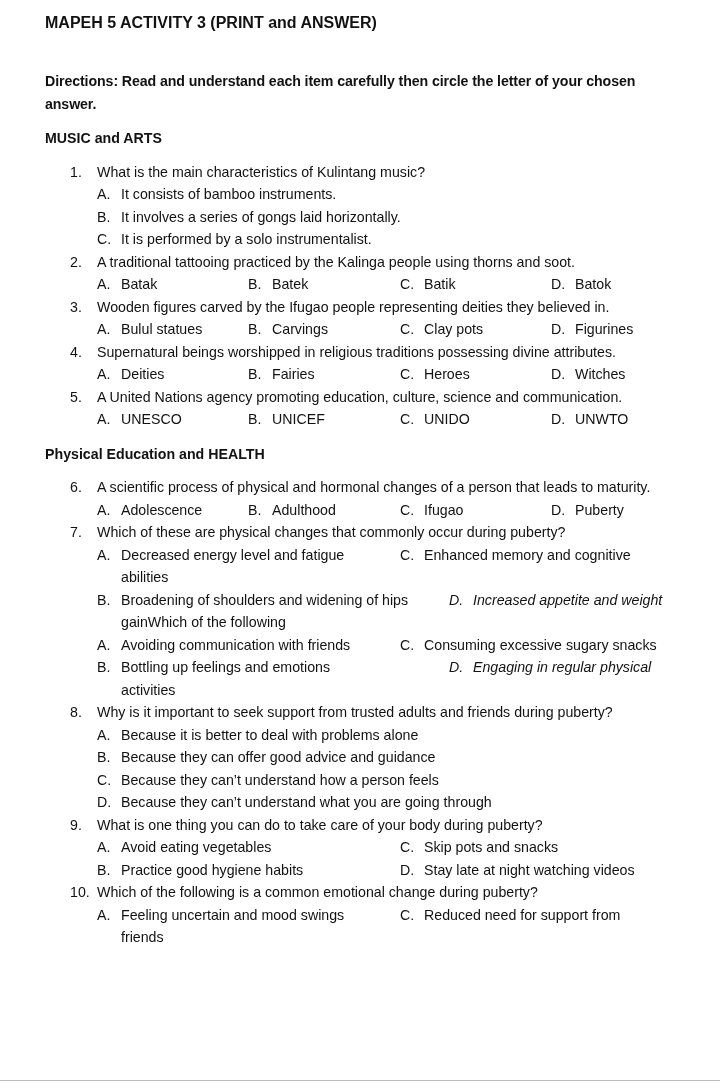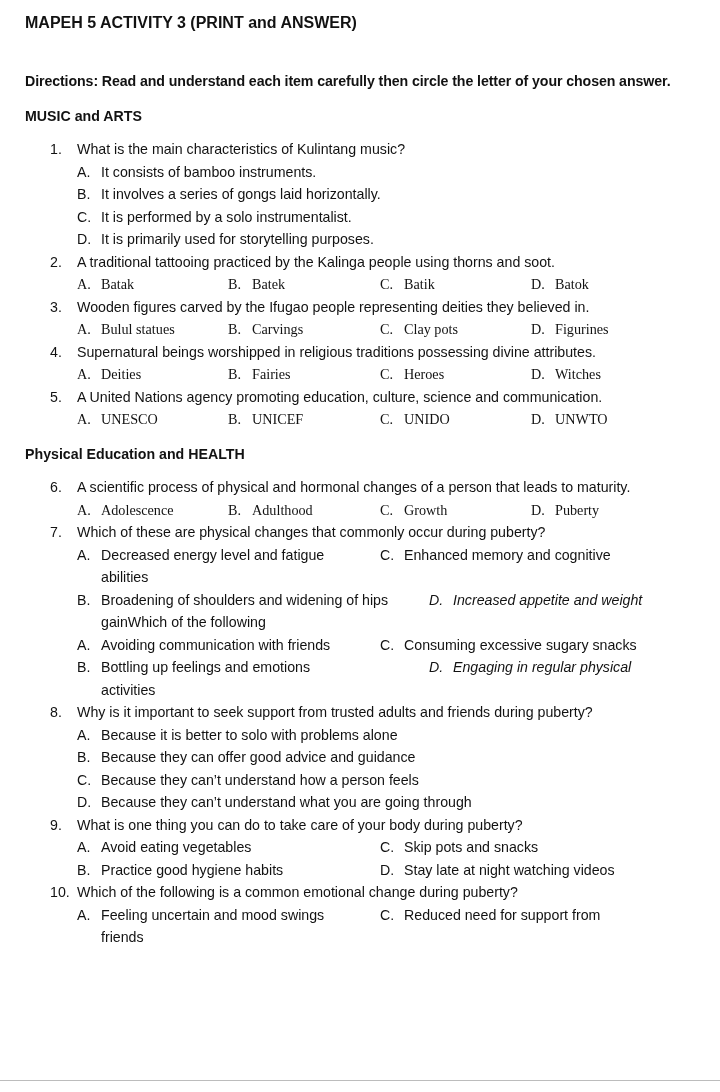--- a/index.html
+++ b/index.html
@@ -2,35 +2,35 @@
 <html><head>
 <meta charset="utf-8">
 <style>
   * { box-sizing: border-box; margin: 0; padding: 0; }
   html, body { background: #ffffff; }
   body {
     width: 720px; height: 1092px; position: relative; overflow: hidden;
     font-family: "Liberation Sans", "DejaVu Sans", sans-serif;
     font-size: 14.2px; line-height: 22.5px; color: #121212;
   }
-  .page { padding: 12px 40px 0 25px; }
+  .page { padding: 12px 40px 0 45px; }
   .doc-title { font-size: 16px; line-height: 22px; font-weight: 700; margin-bottom: 36px; }
   .directions { font-weight: 700; margin-bottom: 10px; letter-spacing: -0.1px; }
   .section-heading { font-weight: 700; margin-top: 12px; margin-bottom: 11px; }
   .question { padding-left: 25px; }
   .q-line { display: flex; }
   .q-num { flex: 0 0 27px; }
   .q-text { flex: 1; }
   .q-options { margin-left: 27px; }
   .opt-line { position: relative; }
   .opt-line.cont { padding-left: 24px; }
   .opt-letter { display: inline-block; width: 24px; }
   .opt-right { position: absolute; left: 303px; top: 0; white-space: nowrap; }
   .opt-right.wide { left: 352px; font-style: italic; }
-  .opt-grid { display: grid; grid-template-columns: 151px 152px 151px 1fr; font-family: Liberation Serif, serif; }
+  .opt-grid { display: grid; grid-template-columns: 151px 152px 151px 1fr; }
   .opt-cell { white-space: nowrap; }
   .bottom-divider { position: absolute; left: 0; top: 1080px; width: 720px; height: 1px; background: #bcbcbc; }
 </style>
 </head>
 <body>
 
 <div class="page">
   <div class="doc-title">MAPEH 5 ACTIVITY 3 (PRINT and ANSWER)</div>
   <div class="directions">Directions: Read and understand each item carefully then circle the letter of your chosen answer.</div>
 
@@ -39,21 +39,20 @@
     <div class="questions">
         <div class="question">
           <div class="q-line">
             <span class="q-num">1.</span>
             <span class="q-text">What is the main characteristics of Kulintang music?</span>
           </div>
           <div class="q-options">
             <div class="opt-line"><span class="opt-letter">A.</span><span class="opt-text">It consists of bamboo instruments.</span></div>
             <div class="opt-line"><span class="opt-letter">B.</span><span class="opt-text">It involves a series of gongs laid horizontally.</span></div>
             <div class="opt-line"><span class="opt-letter">C.</span><span class="opt-text">It is performed by a solo instrumentalist.</span></div>
-            <div class="opt-line"><span class="opt-letter">D.</span><span class="opt-text">It is primarily used for storytelling purposes.</span></div>
           </div>
         </div>
         <div class="question">
           <div class="q-line">
             <span class="q-num">2.</span>
             <span class="q-text">A traditional tattooing practiced by the Kalinga people using thorns and soot.</span>
           </div>
           <div class="q-options">
             <div class="opt-grid">
               <span class="opt-cell"><span class="opt-letter">A.</span><span class="opt-text">Batak</span></span>
@@ -113,21 +112,21 @@
     <div class="questions">
         <div class="question">
           <div class="q-line">
             <span class="q-num">6.</span>
             <span class="q-text">A scientific process of physical and hormonal changes of a person that leads to maturity.</span>
           </div>
           <div class="q-options">
             <div class="opt-grid">
               <span class="opt-cell"><span class="opt-letter">A.</span><span class="opt-text">Adolescence</span></span>
               <span class="opt-cell"><span class="opt-letter">B.</span><span class="opt-text">Adulthood</span></span>
-              <span class="opt-cell"><span class="opt-letter">C.</span><span class="opt-text">Growth</span></span>
+              <span class="opt-cell"><span class="opt-letter">C.</span><span class="opt-text">Ifugao</span></span>
               <span class="opt-cell"><span class="opt-letter">D.</span><span class="opt-text">Puberty</span></span>
             </div>
           </div>
         </div>
         <div class="question">
           <div class="q-line">
             <span class="q-num">7.</span>
             <span class="q-text">Which of these are physical changes that commonly occur during puberty?</span>
           </div>
           <div class="q-options">
@@ -139,21 +138,21 @@
             <div class="opt-line"><span class="opt-letter">B.</span><span class="opt-text">Bottling up feelings and emotions</span><span class="opt-right wide"><span class="opt-letter">D.</span><span class="opt-text">Engaging in regular physical</span></span></div>
             <div class="opt-line cont"><span class="opt-text">activities</span></div>
           </div>
         </div>
         <div class="question">
           <div class="q-line">
             <span class="q-num">8.</span>
             <span class="q-text">Why is it important to seek support from trusted adults and friends during puberty?</span>
           </div>
           <div class="q-options">
-            <div class="opt-line"><span class="opt-letter">A.</span><span class="opt-text">Because it is better to solo with problems alone</span></div>
+            <div class="opt-line"><span class="opt-letter">A.</span><span class="opt-text">Because it is better to deal with problems alone</span></div>
             <div class="opt-line"><span class="opt-letter">B.</span><span class="opt-text">Because they can offer good advice and guidance</span></div>
             <div class="opt-line"><span class="opt-letter">C.</span><span class="opt-text">Because they can’t understand how a person feels</span></div>
             <div class="opt-line"><span class="opt-letter">D.</span><span class="opt-text">Because they can’t understand what you are going through</span></div>
           </div>
         </div>
         <div class="question">
           <div class="q-line">
             <span class="q-num">9.</span>
             <span class="q-text">What is one thing you can do to take care of your body during puberty?</span>
           </div>

